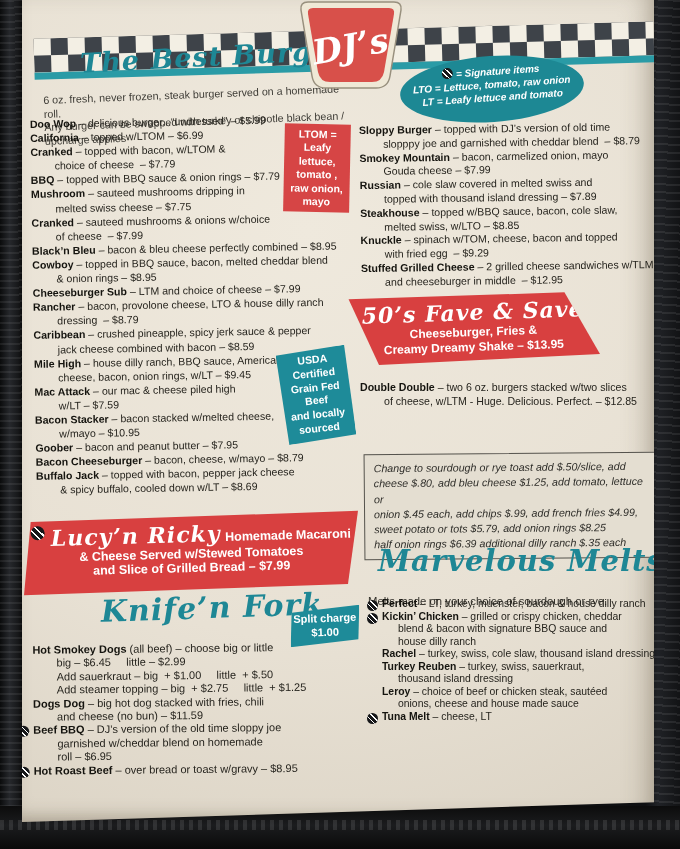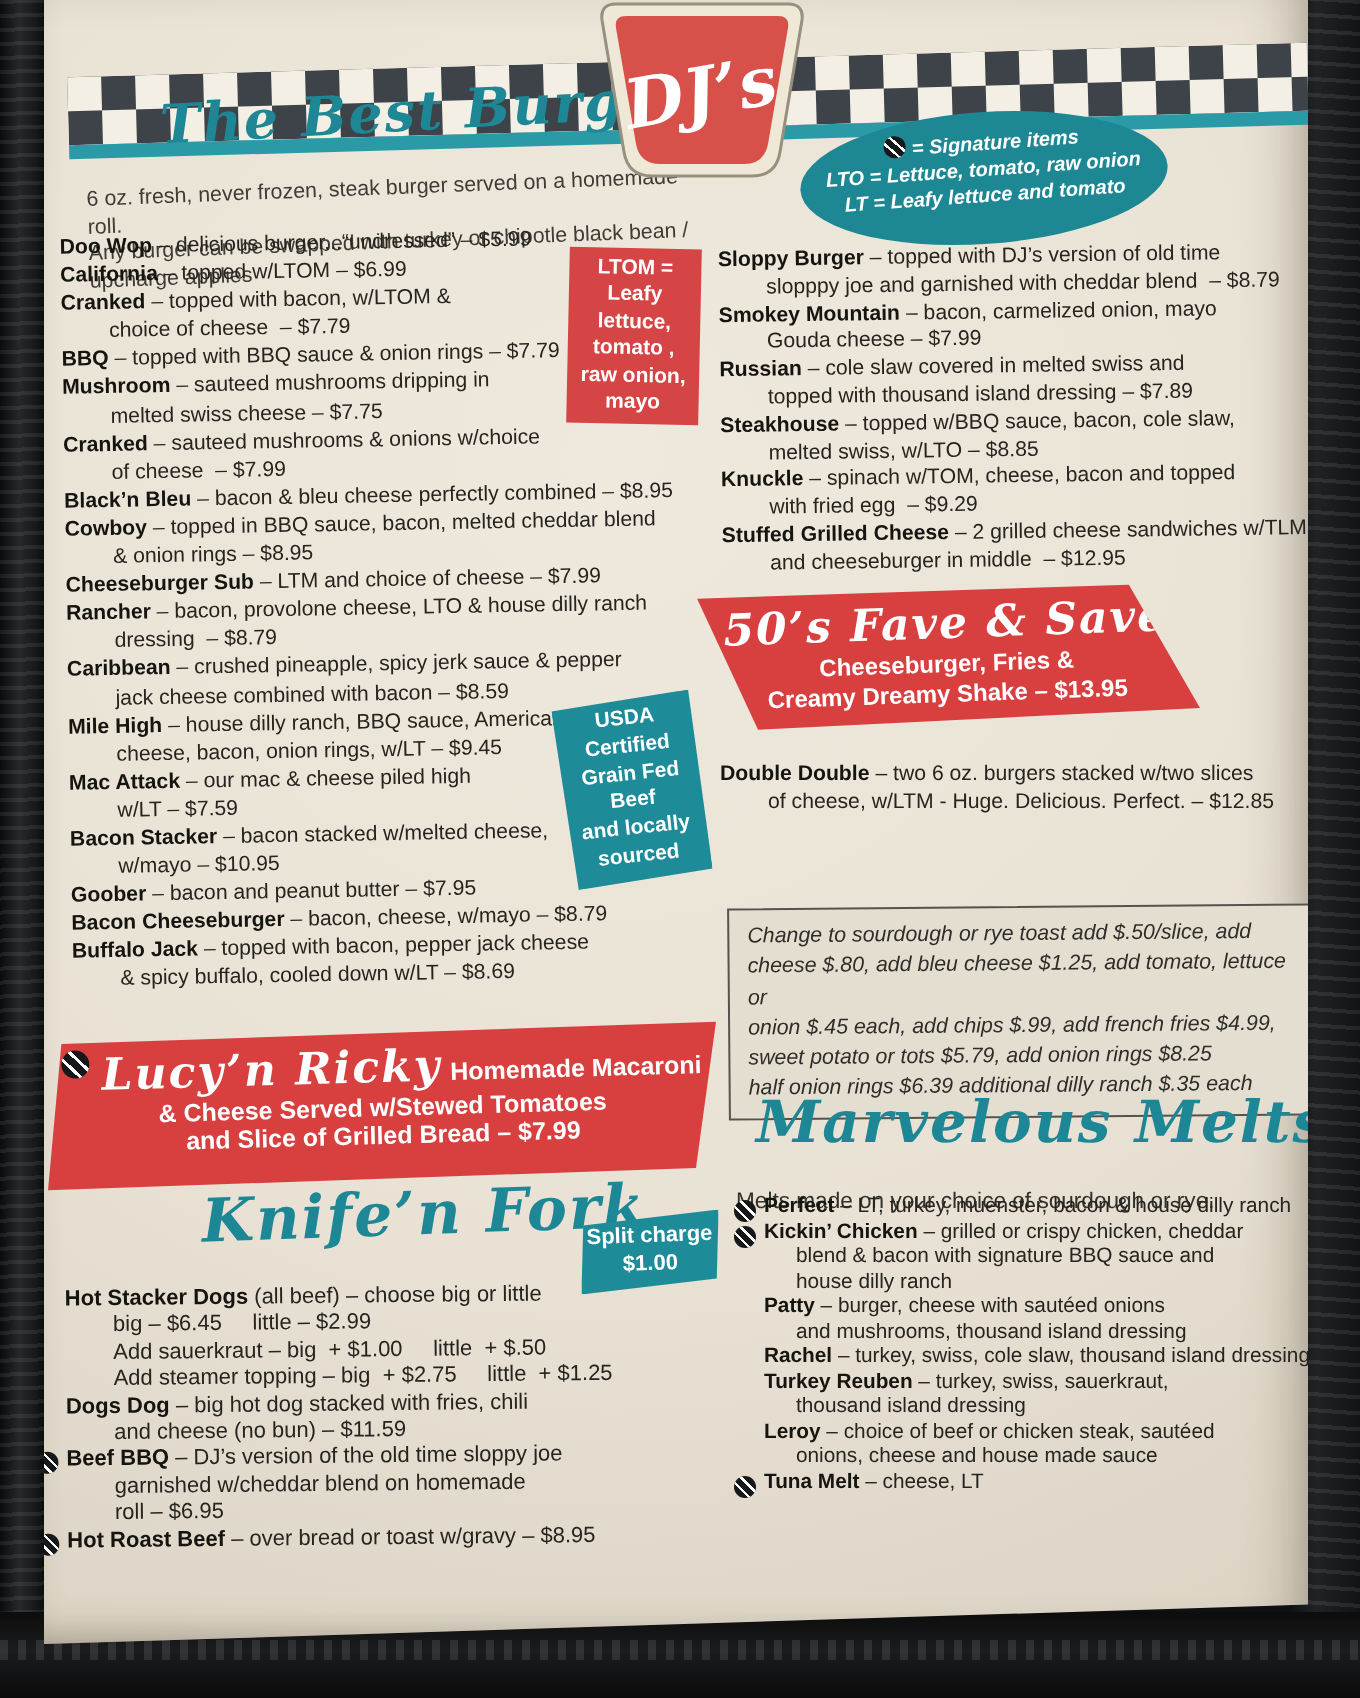--- a/index.html
+++ b/index.html
@@ -261,24 +261,20 @@
 
     <div class="item">
           <span class="rec" style="visibility: visible;"></span><b class="nm">Perfect</b><span class="ds"> – LT, turkey, muenster, bacon &amp; house dilly ranch</span>
         </div>
         <div class="item">
           <span class="rec" style="visibility: visible;"></span><b class="nm">Kickin’ Chicken</b><span class="ds"> – grilled or crispy chicken, cheddar
 blend &amp; bacon with signature BBQ sauce and
 house dilly ranch</span>
         </div>
         <div class="item">
-          <b class="nm">Patty</b><span class="ds"> – burger, cheese with sautéed onions
-and mushrooms, thousand island dressing</span>
-        </div>
-        <div class="item">
           <b class="nm">Rachel</b><span class="ds"> – turkey, swiss, cole slaw, thousand island dressing</span>
         </div>
         <div class="item">
           <b class="nm">Turkey Reuben</b><span class="ds"> – turkey, swiss, sauerkraut,
 thousand island dressing</span>
         </div>
         <div class="item">
           <b class="nm">Leroy</b><span class="ds"> – choice of beef or chicken steak, sautéed
 onions, cheese and house made sauce</span>
         </div>
@@ -298,21 +294,21 @@
       </div>
     </div>
 
     <div class="h-script h-knife">Knife’n Fork</div>
     <div class="sticker sticker-split">Split charge
 $1.00</div>
 
     <div class="list knife-list">
 
     <div class="item">
-          <b class="nm">Hot Stacker Dogs</b><span class="ds"> (all beef) – choose big or little
+          <b class="nm">Hot Smokey Dogs</b><span class="ds"> (all beef) – choose big or little
 big – $6.45     little – $2.99
 Add sauerkraut – big  + $1.00     little  + $.50
 Add steamer topping – big  + $2.75     little  + $1.25</span>
         </div>
         <div class="item">
           <b class="nm">Dogs Dog</b><span class="ds"> – big hot dog stacked with fries, chili
 and cheese (no bun) – $11.59</span>
         </div>
         <div class="item">
           <span class="rec" style="visibility: visible;"></span><b class="nm">Beef BBQ</b><span class="ds"> – DJ’s version of the old time sloppy joe

